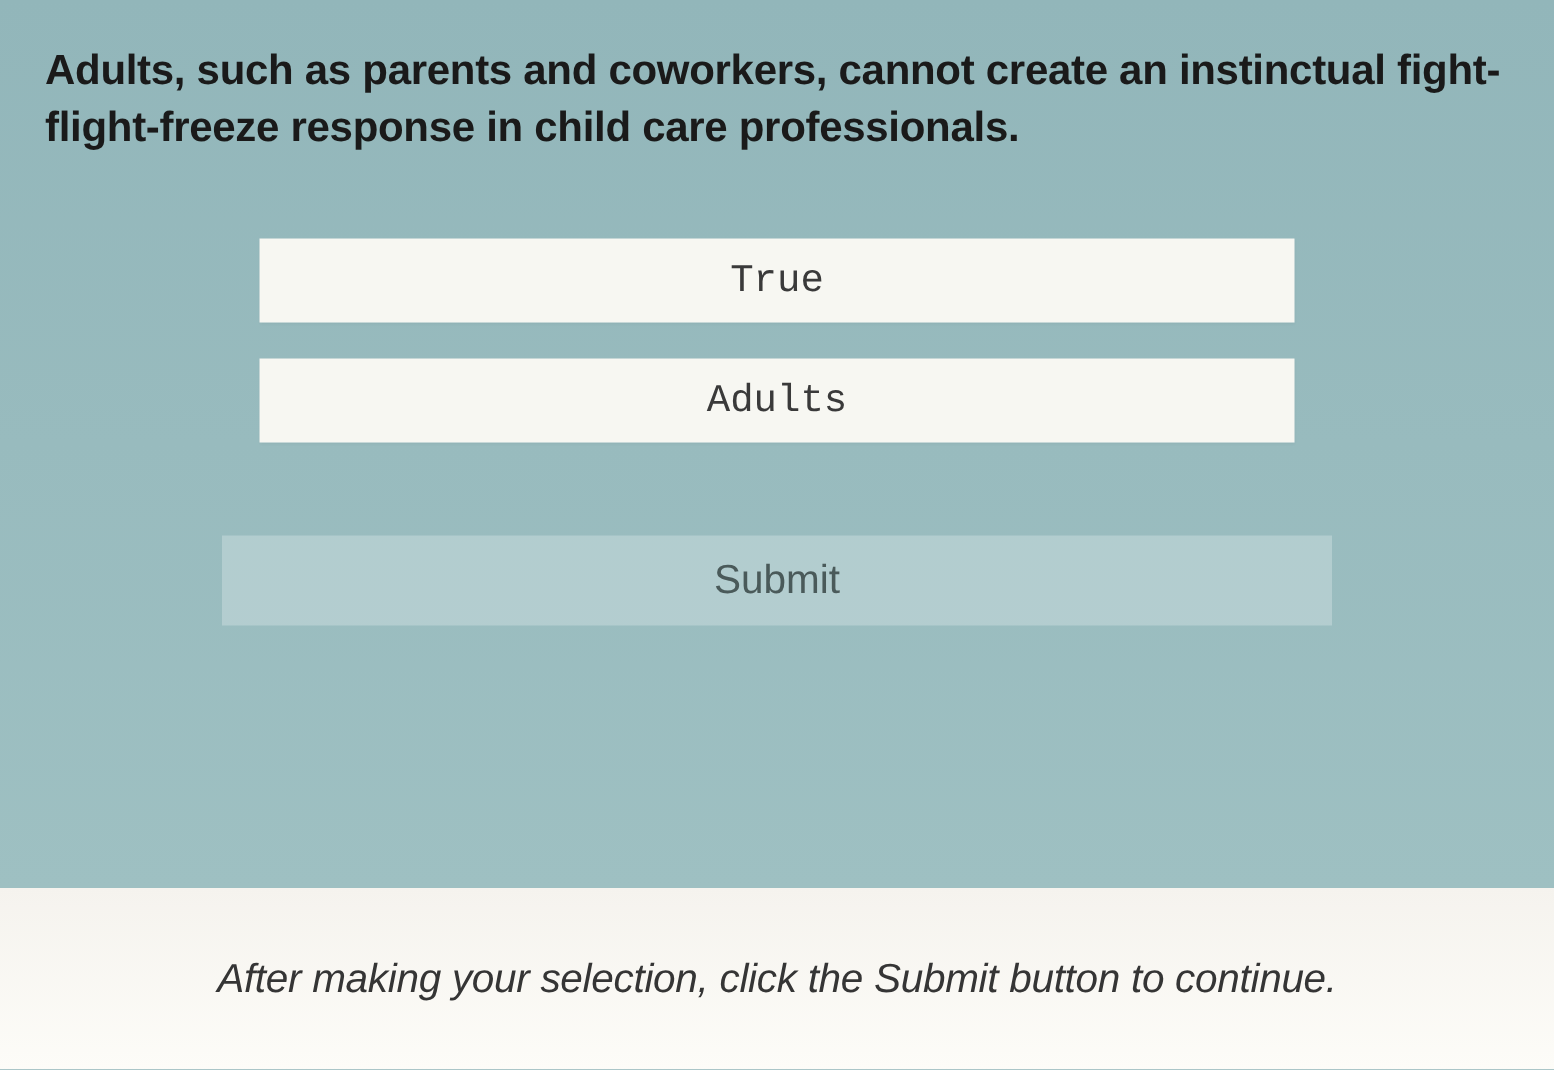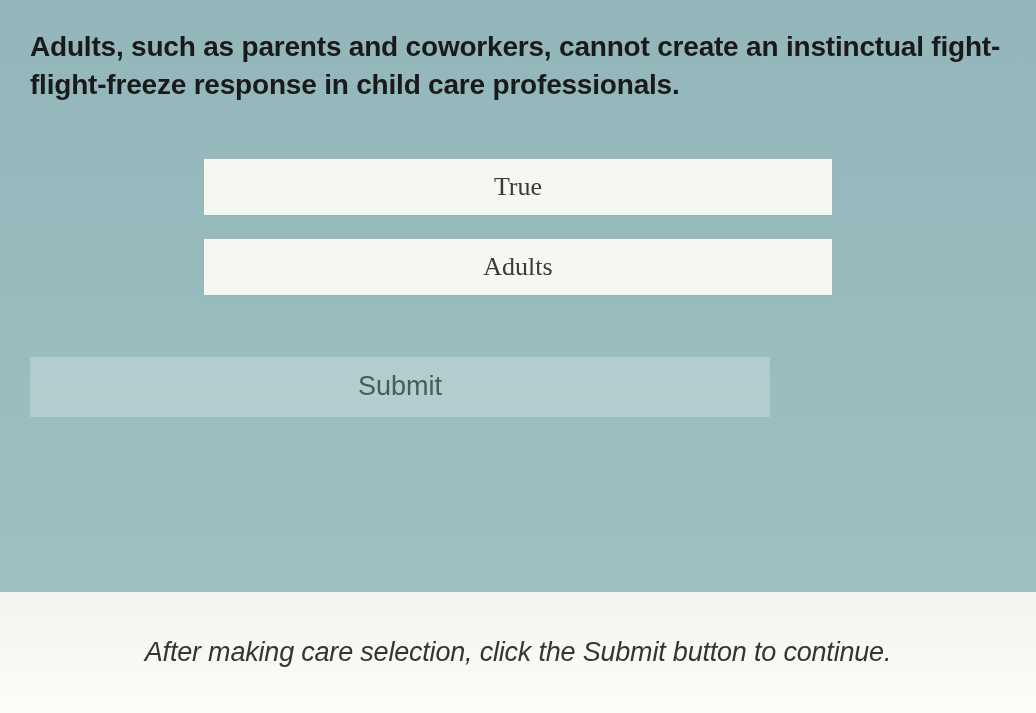--- a/index.html
+++ b/index.html
@@ -28,36 +28,37 @@
       letter-spacing: -0.2px;
     }
     .options-container {
       display: flex;
       flex-direction: column;
       align-items: center;
       gap: 24px;
       margin-bottom: 62px;
     }
     .option-button {
-      width: 628px;
+      width: 690px;
       height: 56px;
       background: rgba(255, 252, 246, 0.92);
       border: none;
       font-size: 26px;
       color: #3a3a3a;
-      font-family: Liberation Serif, serif;
+      font-family: Liberation Mono, monospace;
       cursor: pointer;
       display: flex;
       align-items: center;
       justify-content: center;
       font-weight: 400;
       box-shadow: 0 1px 2px rgba(0,0,0,0.05);
     }
     .submit-container {
       display: flex;
+      justify-content: center;
     }
     .submit-button {
       width: 740px;
       height: 60px;
       background: rgba(255, 255, 255, 0.25);
       border: none;
       font-size: 27px;
       color: #4a5a5a;
       font-family: inherit;
       cursor: pointer;
@@ -93,14 +94,14 @@
     <button class="option-button">True</button>
     <button class="option-button">Adults</button>
   </div>
 
   <div class="submit-container">
     <button class="submit-button">Submit</button>
   </div>
 </div>
 
 <div class="footer-area">
-  <p class="footer-text">After making care selection, click the Submit button to continue.</p>
+  <p class="footer-text">After making your selection, click the Submit button to continue.</p>
 </div>
 
 </body></html>

